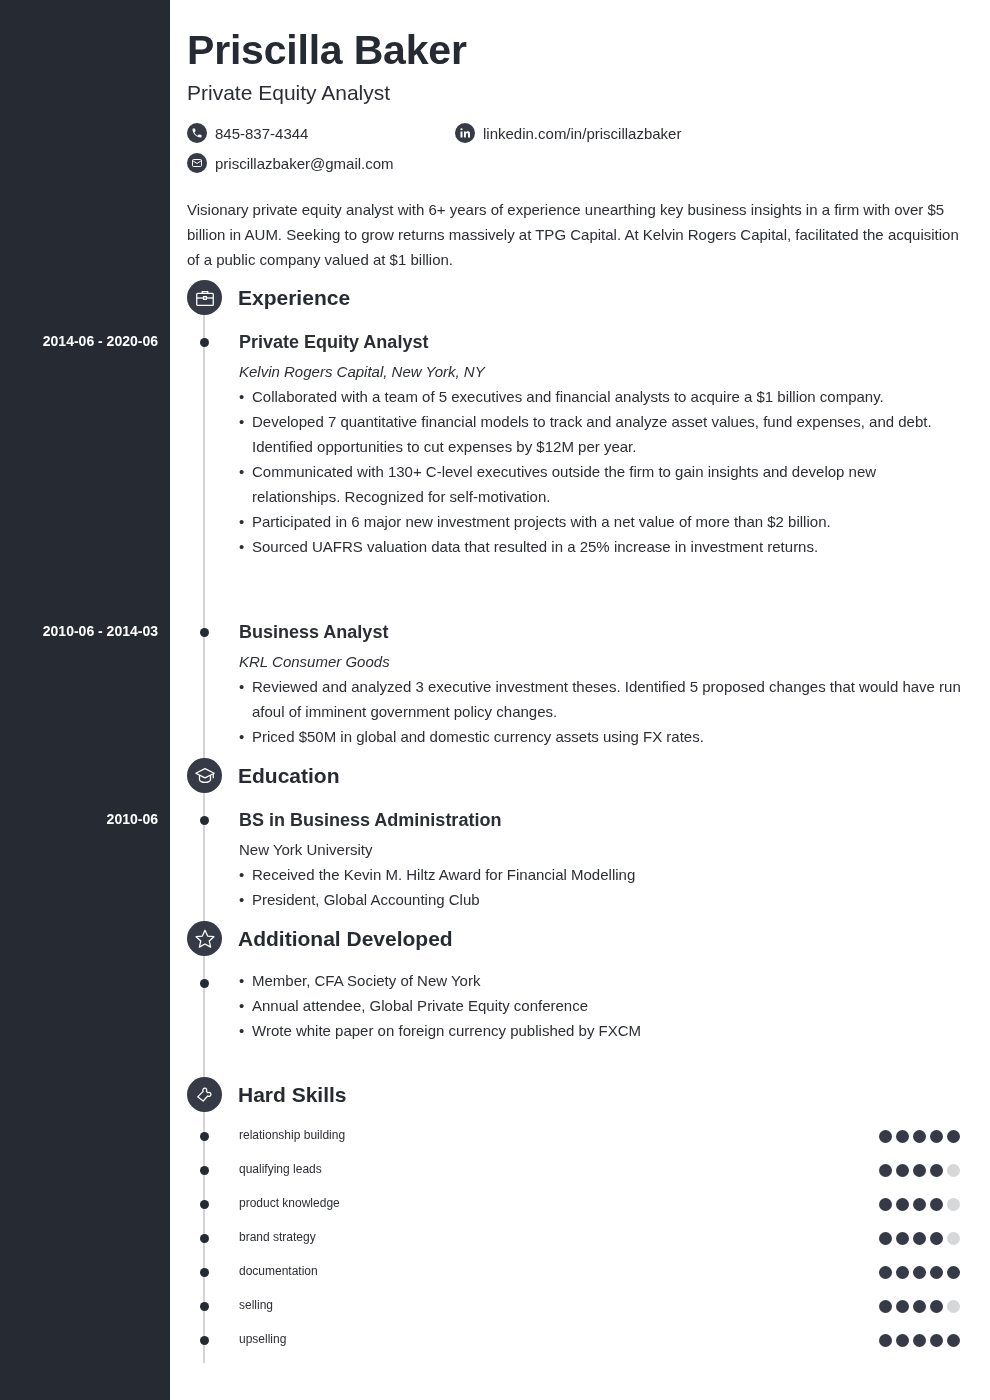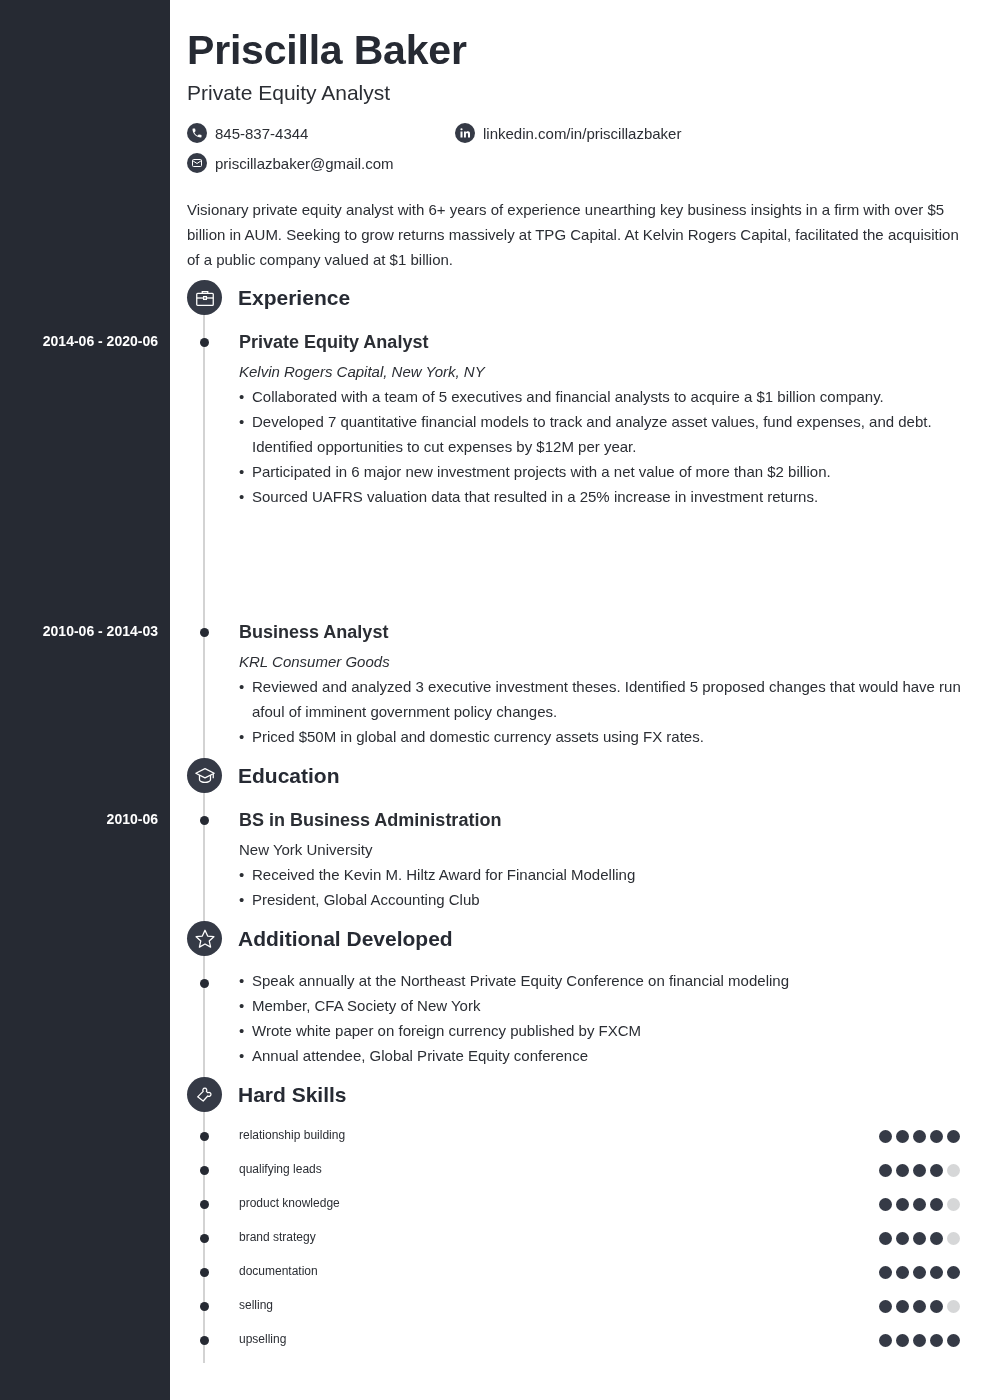--- a/index.html
+++ b/index.html
@@ -79,20 +79,21 @@
 </div>
 <h2 class="sec-title" style="top:286px;">Experience</h2>
 
 <div class="date" style="top:333px;text-align:right;">2014-06 - 2020-06</div>
 <div class="dot" style="top:338px;"></div>
 <h3 class="job-title" style="top:332px;">Private Equity Analyst</h3>
 <div class="company" style="top:363px;">Kelvin Rogers Capital, New York, NY</div>
 <ul class="bullets" style="top:384px;">
   <li>Collaborated with a team of 5 executives and financial analysts to acquire a $1 billion company.</li>
   <li>Developed 7 quantitative financial models to track and analyze asset values, fund expenses, and debt. Identified opportunities to cut expenses by $12M per year.</li>
+  <li>Communicated with 130+ C-level executives outside the firm to gain insights and develop new relationships. Recognized for self-motivation.</li>
   <li>Participated in 6 major new investment projects with a net value of more than $2 billion.</li>
   <li>Sourced UAFRS valuation data that resulted in a 25% increase in investment returns.</li>
 </ul>
 
 <div class="date" style="top:623px;">2010-06 - 2014-03</div>
 <div class="dot" style="top:628px;"></div>
 <h3 class="job-title" style="top:622px;">Business Analyst</h3>
 <div class="company" style="top:653px;">KRL Consumer Goods</div>
 <ul class="bullets" style="top:674px;">
   <li>Reviewed and analyzed 3 executive investment theses. Identified 5 proposed changes that would have run afoul of imminent government policy changes.</li>
@@ -118,24 +119,23 @@
 </ul>
 
 <div class="sec-icon" style="top:921px;">
   <svg width="22" height="22" viewBox="0 0 24 24" fill="none" stroke="#fff" stroke-width="1.4" stroke-linejoin="round">
       <path d="M12 2.5l2.9 6.3 6.8.7-5.1 4.6 1.5 6.7L12 17.4l-6.1 3.4 1.5-6.7-5.1-4.6 6.8-.7z"></path>
     </svg>
 </div>
 <h2 class="sec-title" style="top:927px;">Additional Developed</h2>
 <div class="dot" style="top:979px;"></div>
 <ul class="bullets" style="top:968px;">
-  <li>Speak annually at the Northeast Private Equity Conference on financial modeling</li>
   <li>Member, CFA Society of New York</li>
+  <li>Annual attendee, Global Private Equity conference</li>
   <li>Wrote white paper on foreign currency published by FXCM</li>
-  <li>Annual attendee, Global Private Equity conference</li>
 </ul>
 
 <div class="sec-icon" style="top:1077px;">
   <svg width="22" height="22" viewBox="0 0 24 24" fill="none" stroke="#fff" stroke-width="1.4" stroke-linejoin="round">
       <path d="M4 14l6-6c-1-1.5 0-3.5 1.8-3.5S14.5 6.5 13.5 8l1.5 1.5c1.5-1 3.5 0 3.5 1.8s-2 2.8-3.5 1.8L10 18.5z"></path>
     </svg>
 </div>
 <h2 class="sec-title" style="top:1083px;">Hard Skills</h2>
 
 <div id="skills-container">

